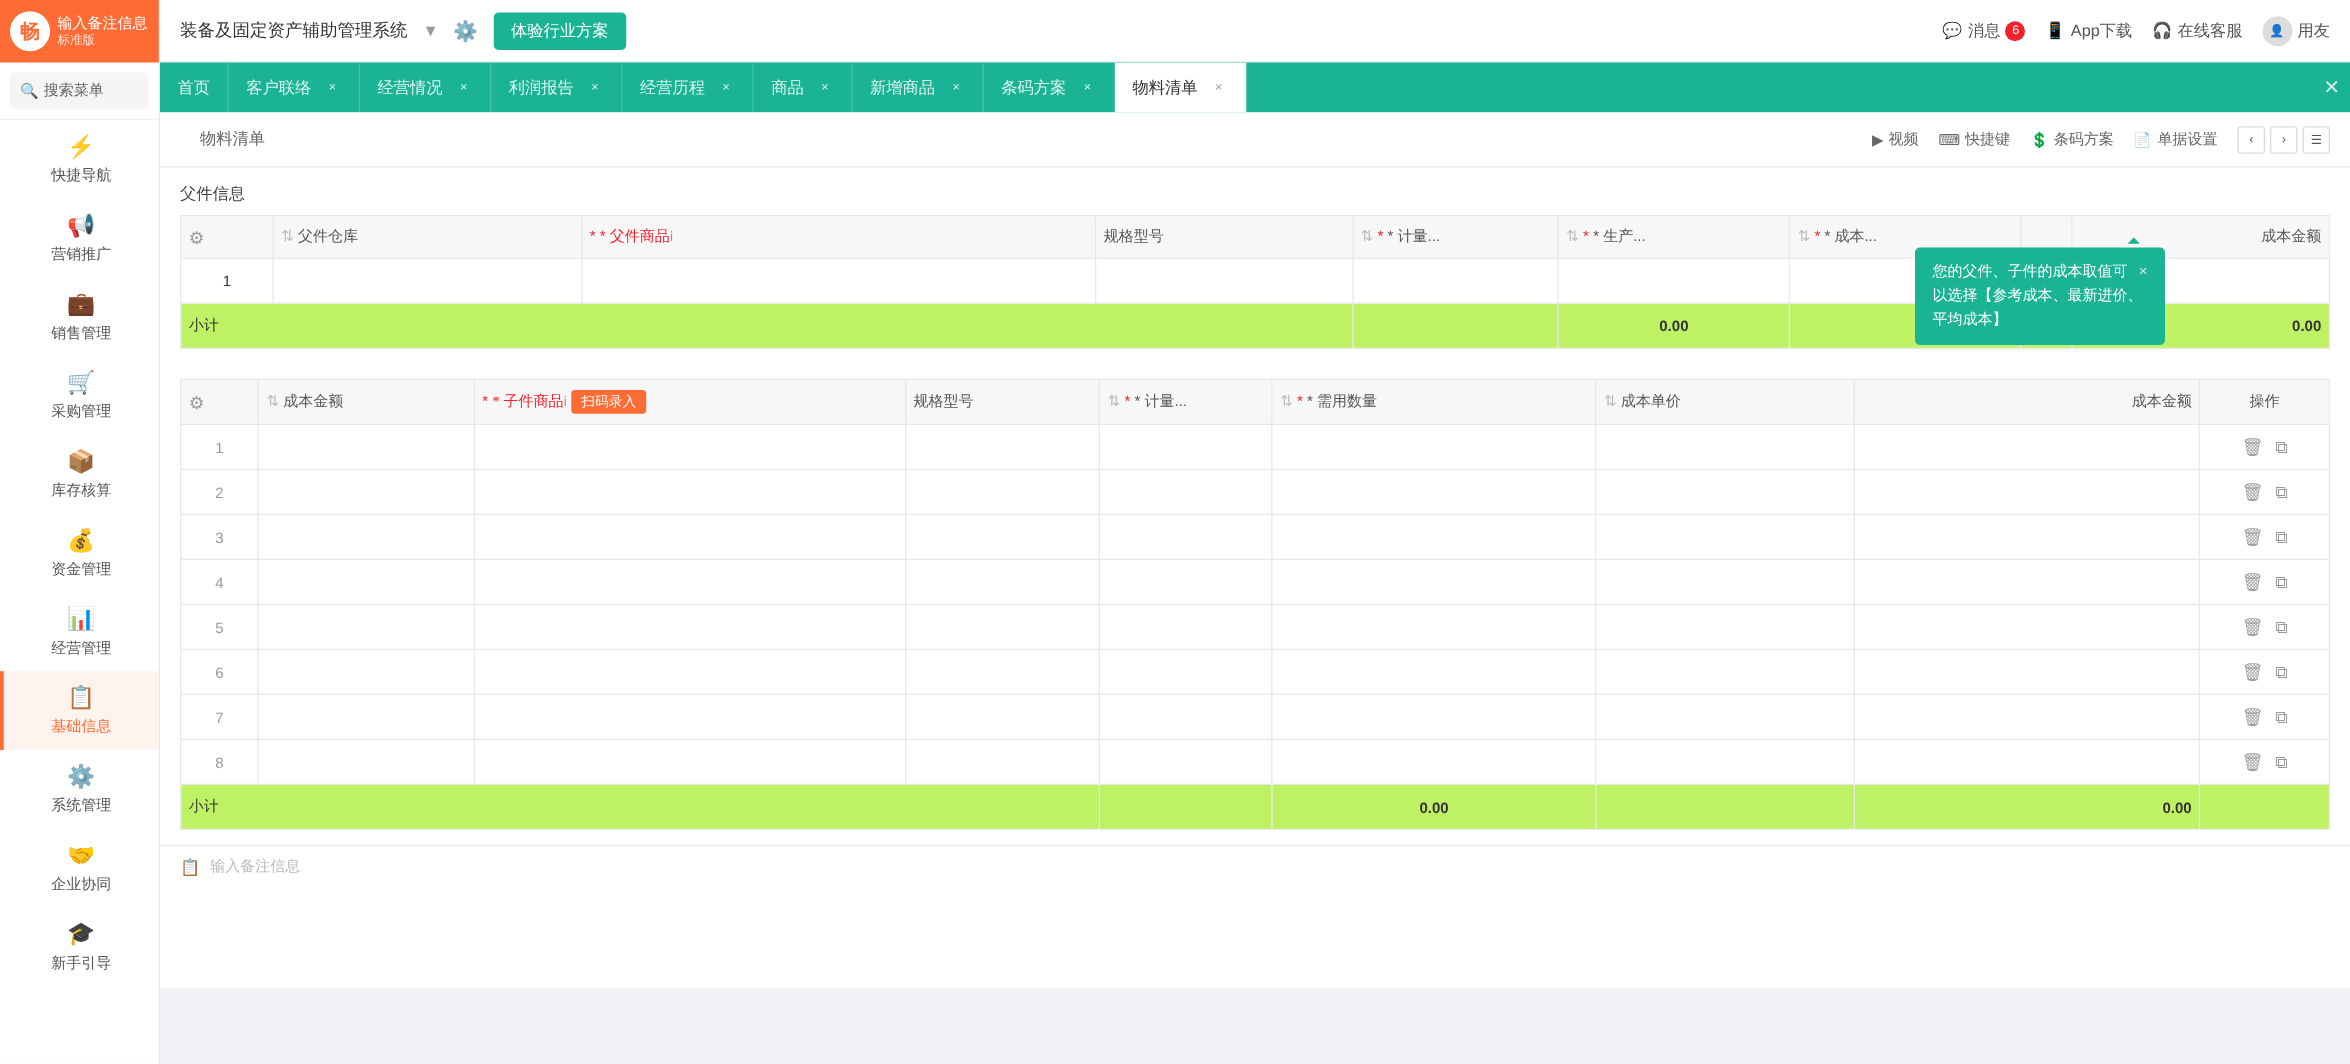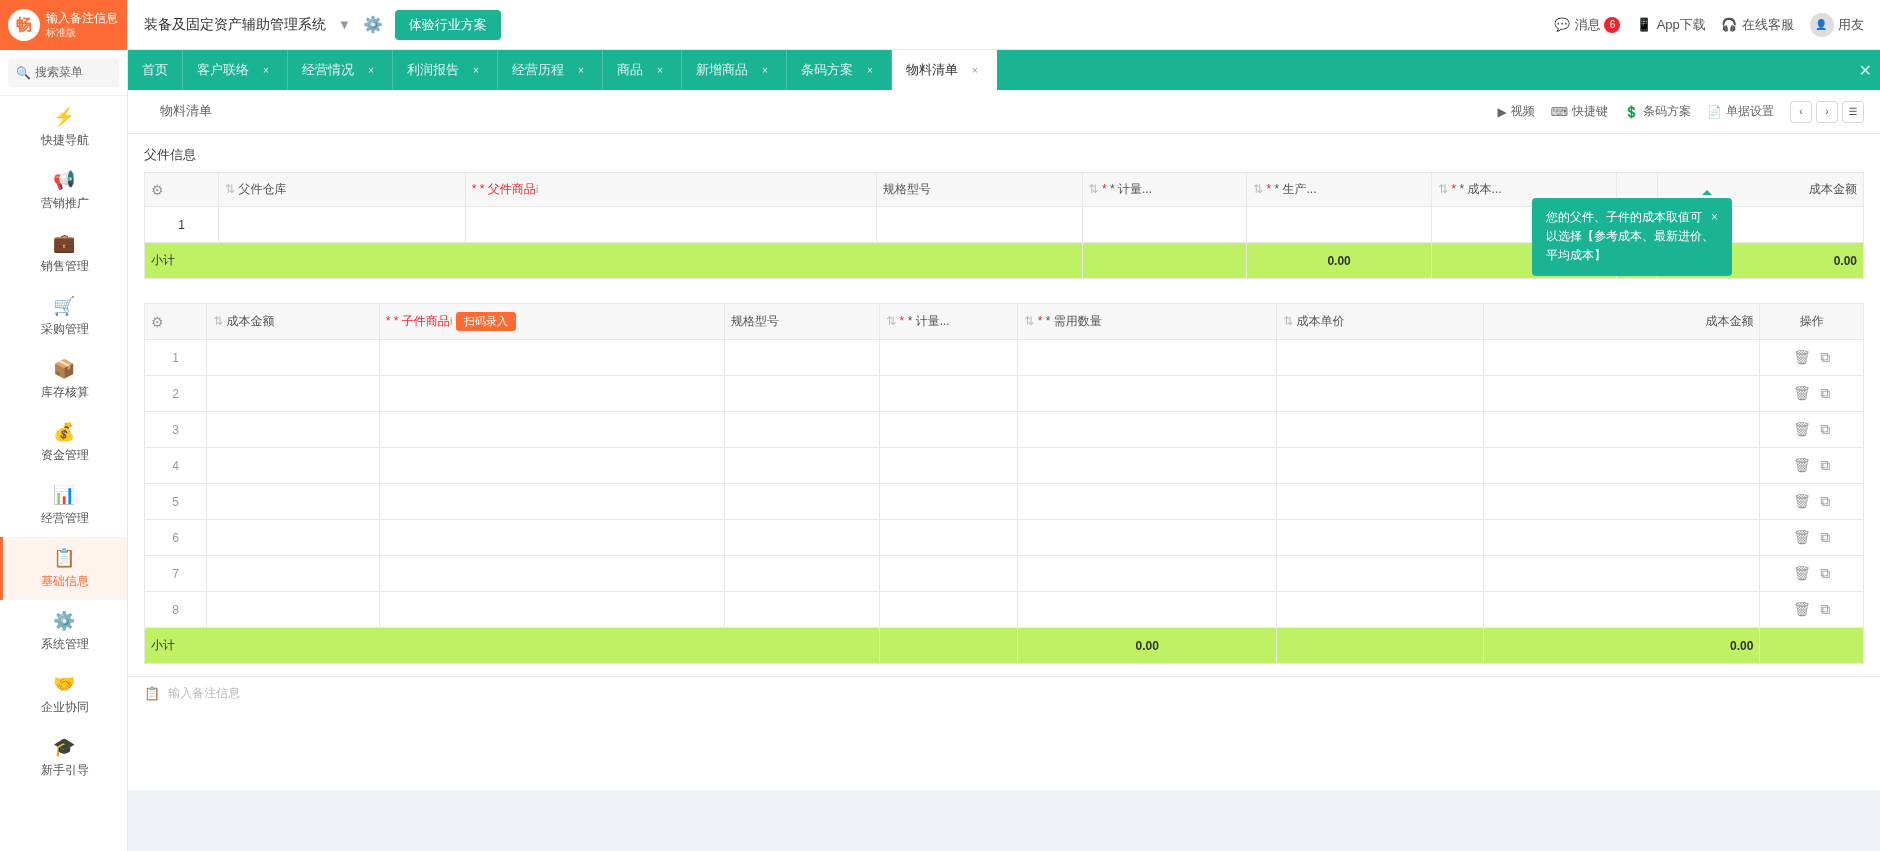--- a/index.html
+++ b/index.html
@@ -529,21 +529,21 @@
           <thead>
             <tr>
               <th class="col-settings">
                 <span class="gear-icon">⚙</span>
               </th>
               <th class="col-warehouse">
                 <span style="color:#bbb;">⇅</span>
                 <span>成本金额</span>
               </th>
               <th class="col-product">
-                <span style="color:#f5222d;">* </span><span style="color:#f5222d;">* 子件商品</span><span style="color:#999;font-size:11px;cursor:pointer;">ℹ</span>
+                <span style="color:#f5222d;">* </span><span style="color:#f5222d;font-family:Liberation Serif, serif;">* 子件商品</span><span style="color:#999;font-size:11px;cursor:pointer;">ℹ</span>
                 <button class="scan-btn">扫码录入</button>
               </th>
               <th class="col-spec">
                 <span>规格型号</span>
               </th>
               <th class="col-unit">
                 <span style="color:#bbb;">⇅</span>
                 <span style="color:#f5222d;">* </span><span>* 计量...</span>
               </th>
               <th class="col-qty">

